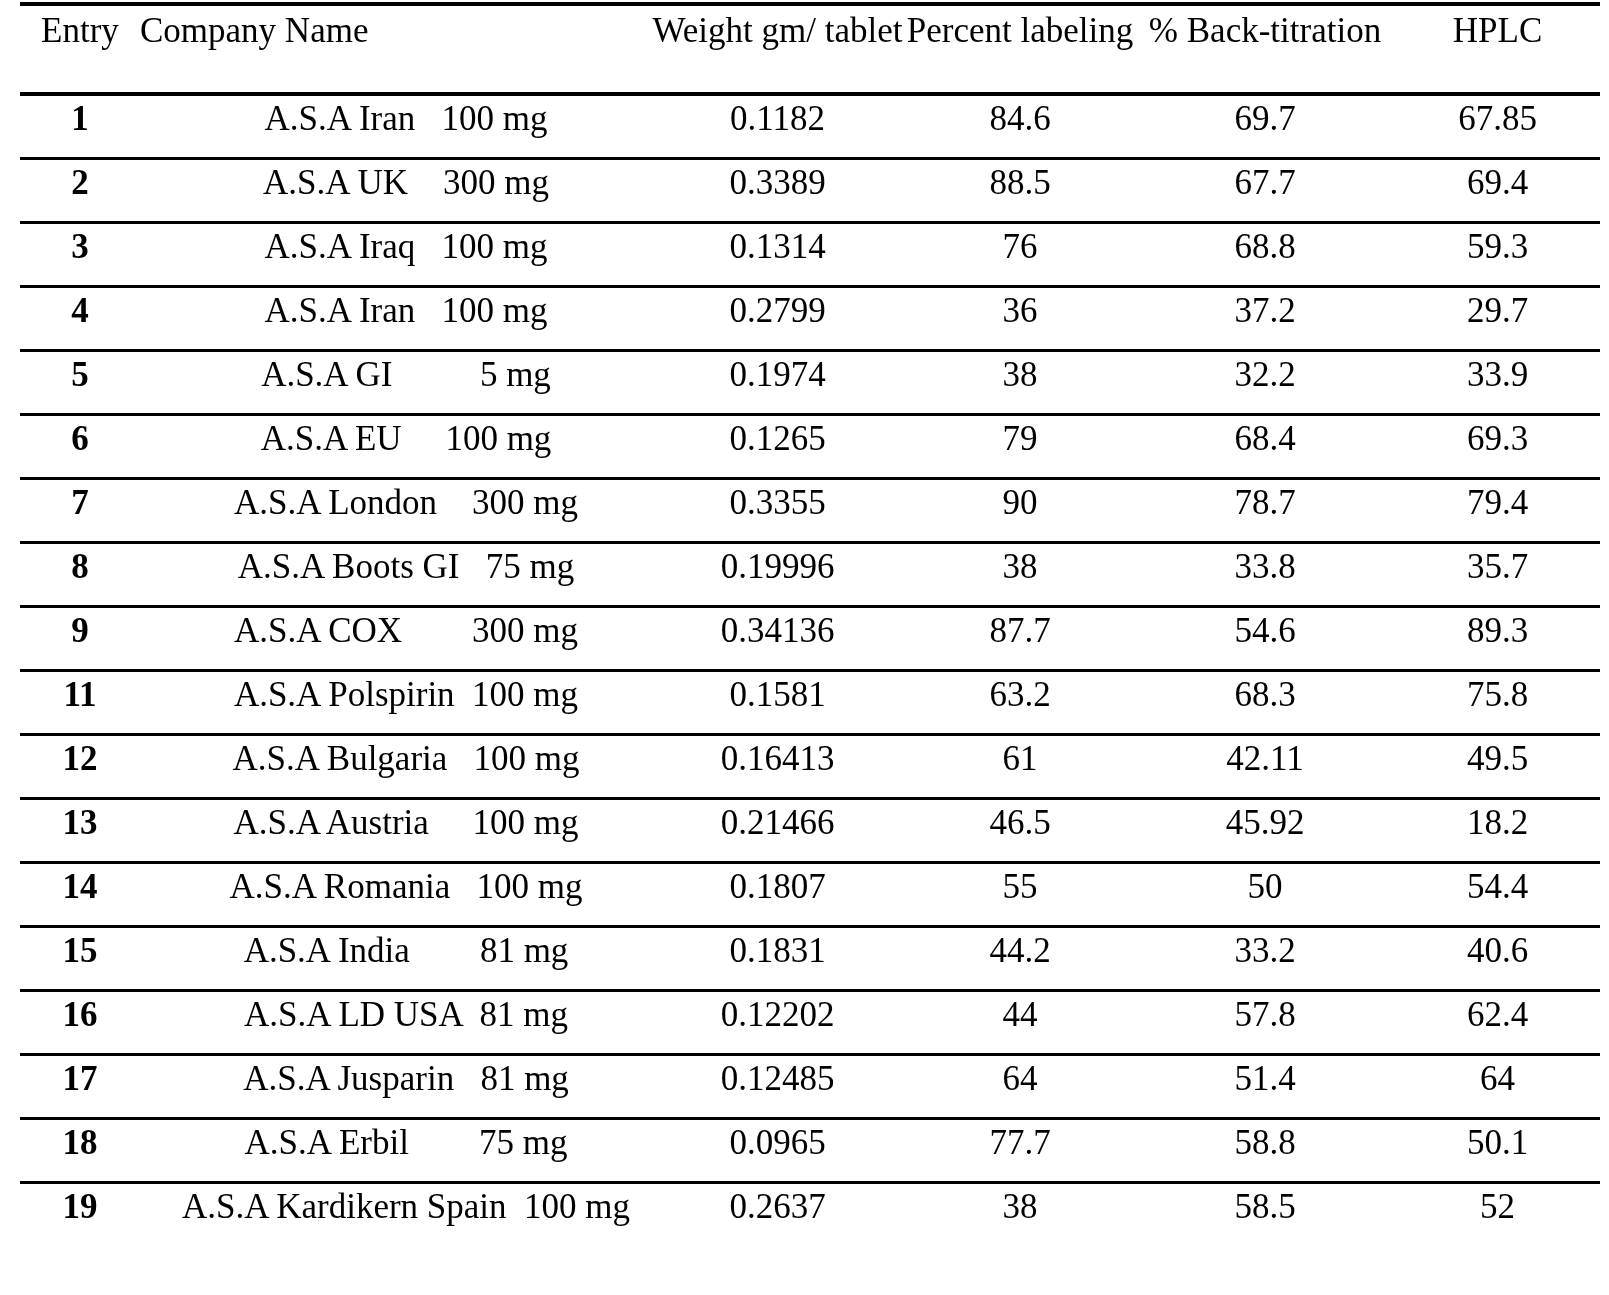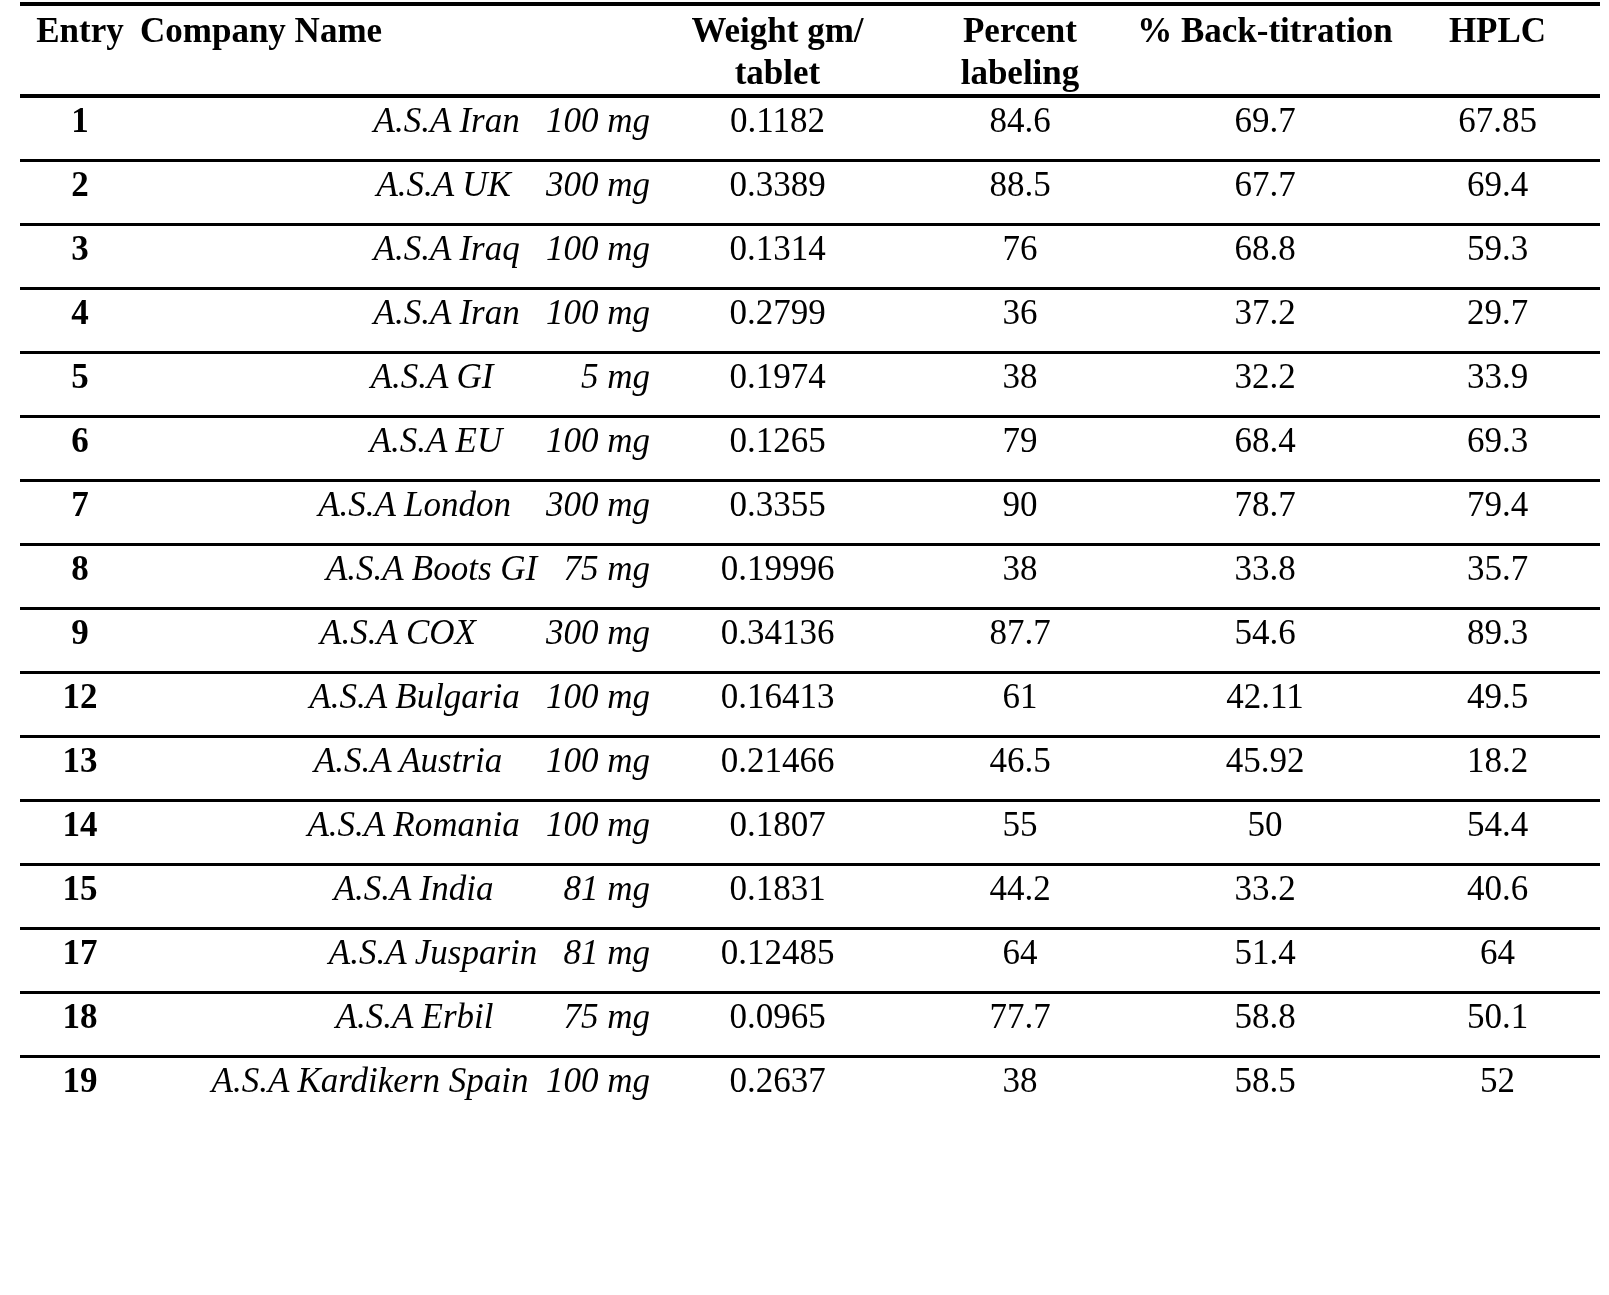--- a/index.html
+++ b/index.html
@@ -6,27 +6,27 @@
     body { width: 1609px; height: 1295px; overflow: hidden; font-family: "Liberation Serif", "DejaVu Serif", serif; color: #000; }
     .wrap { position: absolute; left: 20px; top: 2px; width: 1580px; }
     table { border-collapse: collapse; width: 1580px; table-layout: fixed; }
     col.c-entry { width: 120px; }
     col.c-name { width: 510px; }
     col.c-weight { width: 255px; }
     col.c-pct { width: 230px; }
     col.c-back { width: 260px; }
     col.c-hplc { width: 205px; }
     thead tr { border-top: 4px solid #000; border-bottom: 4px solid #000; }
-    th { font-weight: bold; font-size: 35px; line-height: 42px; text-align: center; vertical-align: top; padding: 4px 0 0 0; height: 82px; }
+    th { font-weight: normal; font-size: 35px; line-height: 42px; text-align: center; vertical-align: top; padding: 4px 0 0 0; height: 82px; }
     th.name { text-align: left; padding-right: 150px; }
     td { font-size: 35px; line-height: 44px; vertical-align: top; padding: 0; height: 60px; padding-top: 1px; }
     tbody tr { border-bottom: 3px solid #000; }
     tbody tr:last-child { border-bottom: none; }
     td.entry { font-weight: bold; text-align: center; }
-    td.name { text-align: right; padding-left: 22px; white-space: pre-wrap; font-style: italic; }
+    td.name { text-align: center; padding-left: 22px; white-space: pre-wrap; }
     td.num { text-align: center; }
     tr.tall td { height: 100px; }
   </style>
 </head>
 <body>
 
 <div class="wrap">
   <table>
     <colgroup>
       <col class="c-entry">
@@ -113,20 +113,28 @@
         </tr>
         <tr>
           <td class="entry">9</td>
           <td class="name">A.S.A COX        300 mg</td>
           <td class="num">0.34136</td>
           <td class="num">87.7</td>
           <td class="num">54.6</td>
           <td class="num">89.3</td>
         </tr>
         <tr>
+          <td class="entry">11</td>
+          <td class="name">A.S.A Polspirin  100 mg</td>
+          <td class="num">0.1581</td>
+          <td class="num">63.2</td>
+          <td class="num">68.3</td>
+          <td class="num">75.8</td>
+        </tr>
+        <tr>
           <td class="entry">12</td>
           <td class="name">A.S.A Bulgaria   100 mg</td>
           <td class="num">0.16413</td>
           <td class="num">61</td>
           <td class="num">42.11</td>
           <td class="num">49.5</td>
         </tr>
         <tr>
           <td class="entry">13</td>
           <td class="name">A.S.A Austria     100 mg</td>
@@ -145,20 +153,28 @@
         </tr>
         <tr>
           <td class="entry">15</td>
           <td class="name">A.S.A India        81 mg</td>
           <td class="num">0.1831</td>
           <td class="num">44.2</td>
           <td class="num">33.2</td>
           <td class="num">40.6</td>
         </tr>
         <tr>
+          <td class="entry">16</td>
+          <td class="name">A.S.A LD USA  81 mg</td>
+          <td class="num">0.12202</td>
+          <td class="num">44</td>
+          <td class="num">57.8</td>
+          <td class="num">62.4</td>
+        </tr>
+        <tr>
           <td class="entry">17</td>
           <td class="name">A.S.A Jusparin   81 mg</td>
           <td class="num">0.12485</td>
           <td class="num">64</td>
           <td class="num">51.4</td>
           <td class="num">64</td>
         </tr>
         <tr>
           <td class="entry">18</td>
           <td class="name">A.S.A Erbil        75 mg</td>

